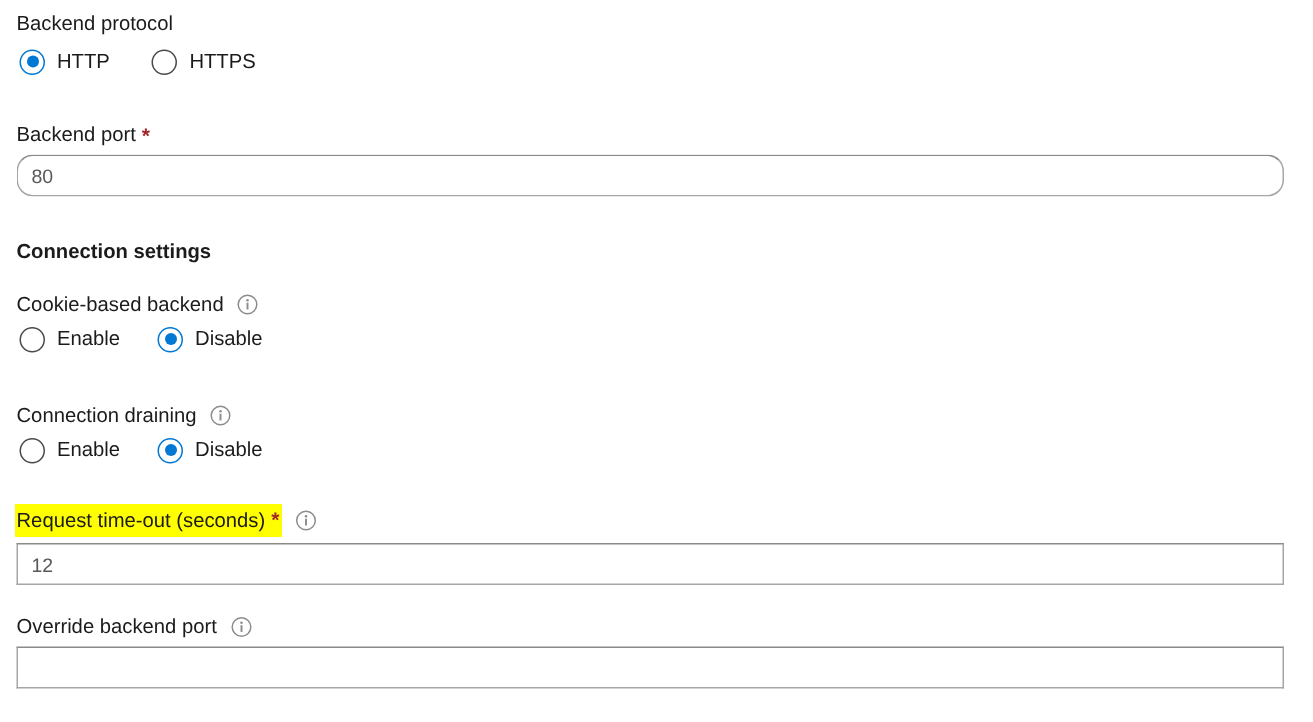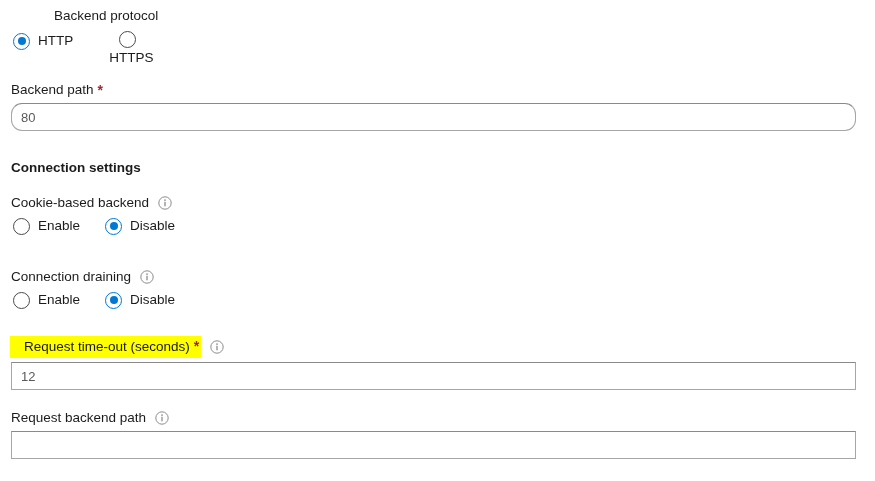--- a/index.html
+++ b/index.html
@@ -35,21 +35,21 @@
     padding-left: 11px;
   }
   .label-text {
     font-size: 13.5px;
     color: #1b1b1b;
     line-height: 18px;
     white-space: nowrap;
   }
   .label-hl {
     background: #ffff00;
-    padding: 1px 2px 2px 14px;
+    padding: 1px 2px 2px 1px;
     margin-left: -1px;
   }
   .req {
     color: #a4262c;
     font-size: 14px;
     line-height: 18px;
     margin-left: 4px;
     font-weight: 700;
   }
 
@@ -137,40 +137,40 @@
     color: #1b1b1b;
     line-height: 20px;
     margin-left: 8px;
   }
 </style>
 </head>
 <body>
 
 <div class="form">
 
-  <div class="field" style="top:7px;padding-left:43px;">
+  <div class="field" style="top:7px;">
     <div class="label-row">
       <span class="label-text">Backend protocol</span>
     </div>
   </div>
 
   <div class="radio-row" style="top:31px;">
     <div class="radio-opt selected" style="margin-left:13px;">
       <span class="radio-mark"></span>
       <span class="radio-label">HTTP</span>
     </div>
-    <div class="radio-opt" style="margin-left:28px;flex-direction:column;">
+    <div class="radio-opt" style="margin-left:28px;">
       <span class="radio-mark"></span>
       <span class="radio-label">HTTPS</span>
     </div>
   </div>
 
   <div class="field" style="top:81px;">
     <div class="label-row">
-      <span class="label-text">Backend path</span>
+      <span class="label-text">Backend port</span>
       <span class="req">*</span>
     </div>
   </div>
   <input class="text-input" style="top: 103px; border-radius: 11px;" type="text" value="80">
 
   <div class="section-heading" style="top:159px;">Connection settings</div>
 
   <div class="field" style="top:194px;">
     <div class="label-row">
       <span class="label-text">Cookie-based backend</span>
@@ -230,21 +230,21 @@
           <circle cx="7" cy="4.1" r="0.85" fill="#8c8c8c"></circle>
           <rect x="6.35" y="5.8" width="1.3" height="4.5" fill="#8c8c8c"></rect>
         </svg>
       </span>
     </div>
   </div>
   <input class="text-input" style="top: 362px;" type="text" value="12">
 
   <div class="field" style="top:409px;">
     <div class="label-row">
-      <span class="label-text">Request backend path</span>
+      <span class="label-text">Override backend port</span>
       <span class="info-icon">
         <svg width="14" height="14" viewBox="0 0 14 14">
           <circle cx="7" cy="7" r="6.2" fill="none" stroke="#8c8c8c" stroke-width="1"></circle>
           <circle cx="7" cy="4.1" r="0.85" fill="#8c8c8c"></circle>
           <rect x="6.35" y="5.8" width="1.3" height="4.5" fill="#8c8c8c"></rect>
         </svg>
       </span>
     </div>
   </div>
   <input class="text-input" style="top: 431px;" type="text" value="">

